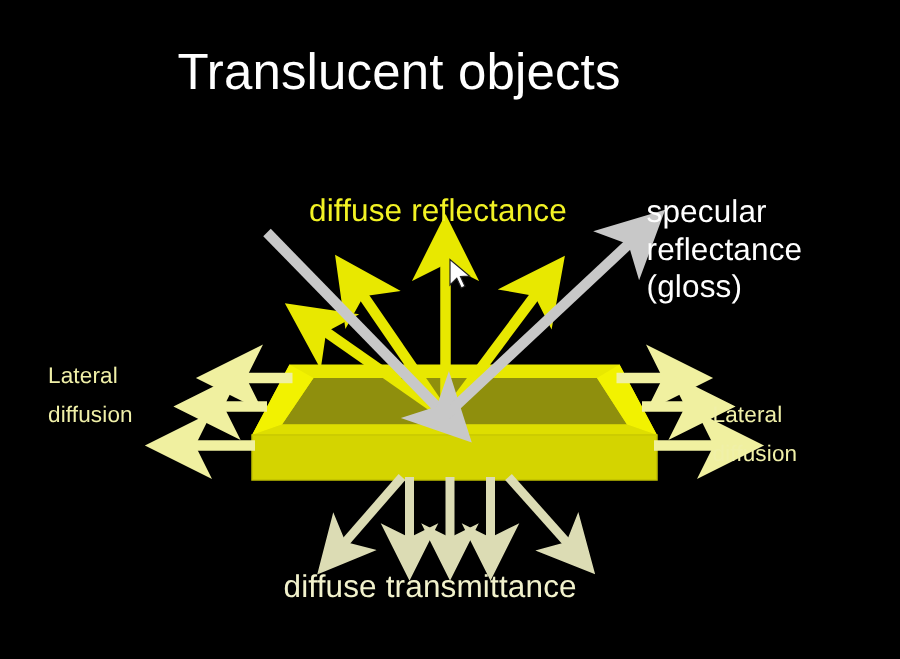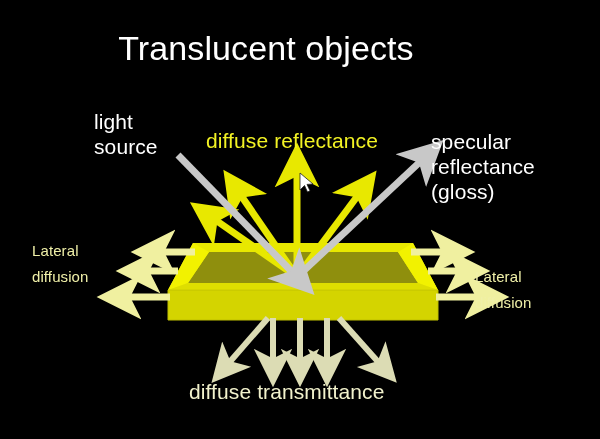--- a/index.html
+++ b/index.html
@@ -158,22 +158,20 @@
     </g>
 
     <g>
       <path d="M300,173 L300,190 L304.5,185.5 L307.5,192 L310,190.8 L307,184.4 L313,184 Z" fill="#ffffff" stroke="#222222" stroke-width="0.8"></path>
     </g>
 
   </svg>
 
   <div class="lbl" id="page-title">Translucent objects</div>
 
-  <div class="lbl" id="label-light-source">light
-source</div>
 
   <div class="lbl" id="label-diffuse-reflectance">diffuse reflectance</div>
 
   <div class="lbl" id="label-specular-reflectance">specular
 reflectance
 (gloss)</div>
 
   <div class="lbl" id="label-lateral-diffusion-left">Lateral
 diffusion</div>
 

